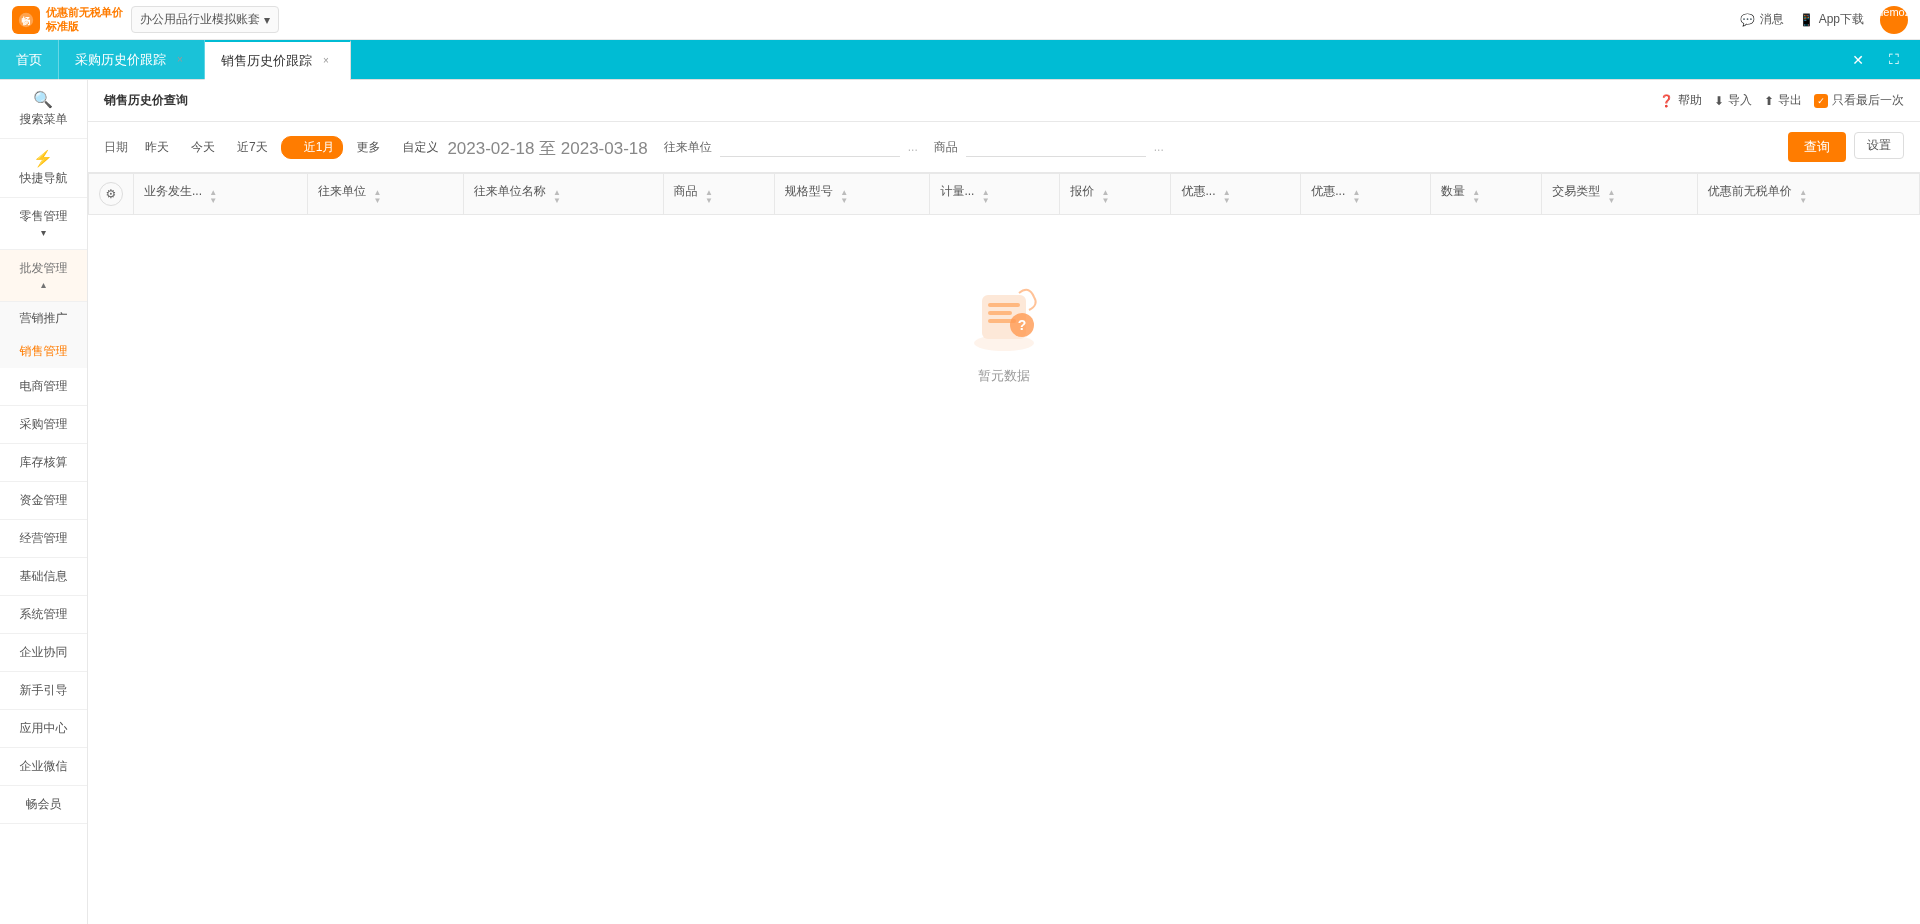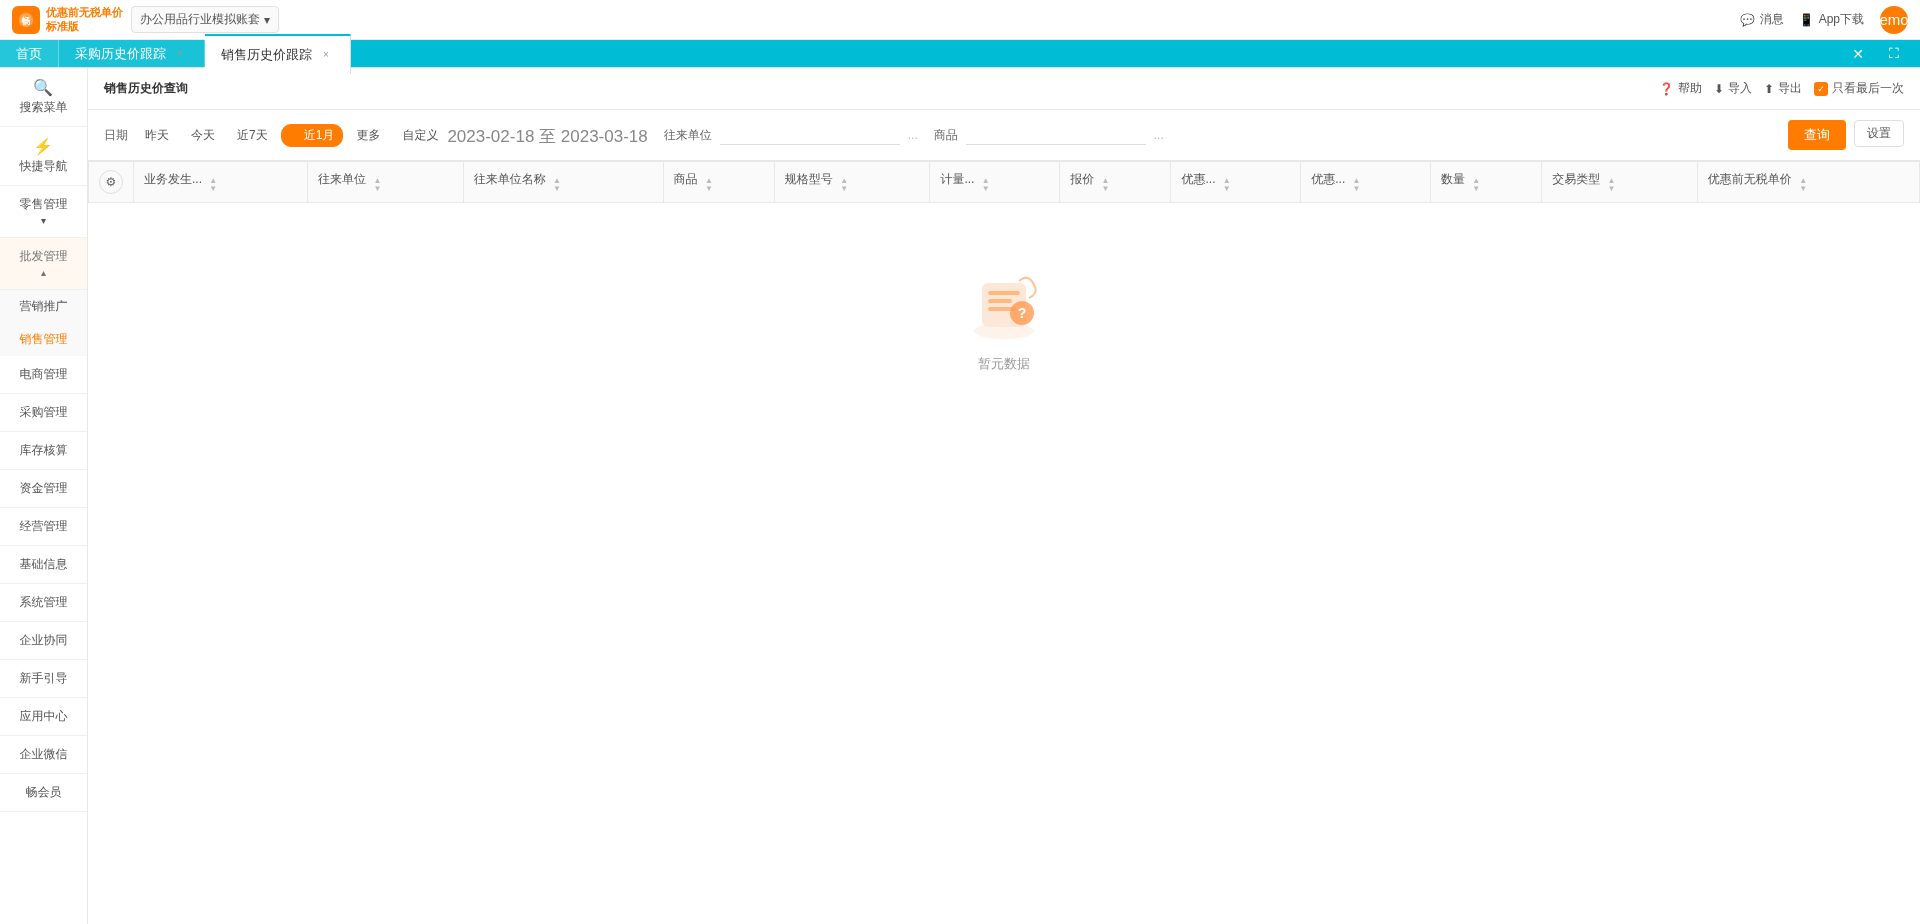--- a/index.html
+++ b/index.html
@@ -8,24 +8,24 @@
     
     .topbar { height: 40px; background: #fff; display: flex; align-items: center; justify-content: space-between; padding: 0 12px; border-bottom: 1px solid #e8e8e8; flex-shrink: 0; }
     .topbar-left { display: flex; align-items: center; gap: 8px; }
     .logo-area { display: flex; align-items: center; gap: 6px; }
     .logo-icon { width: 28px; height: 28px; background: #ff7c00; border-radius: 6px; display: flex; align-items: center; justify-content: center; }
     .logo-icon svg { width: 18px; height: 18px; fill: white; }
     .logo-text { font-size: 11px; color: #ff7c00; font-weight: bold; line-height: 1.2; }
     .app-selector { display: flex; align-items: center; gap: 4px; padding: 4px 8px; border: 1px solid #e0e0e0; border-radius: 4px; cursor: pointer; background: #fafafa; color: #555; font-size: 12px; }
     .topbar-right { display: flex; align-items: center; gap: 16px; }
     .topbar-btn { display: flex; align-items: center; gap: 4px; color: #555; cursor: pointer; font-size: 12px; }
-    .user-avatar { width: 28px; height: 28px; border-radius: 50%; background: #ff7c00; display: flex; align-items: center; justify-content: center; color: white; font-size: 15px; }
-
-    
-    .tabbar { height: 28px; background: #f0f0f0; display: flex; align-items: center; padding: 0 0; border-bottom: 1px solid #ddd; flex-shrink: 0; }
+    .user-avatar { width: 28px; height: 28px; border-radius: 50%; background: #ff7c00; display: flex; align-items: flex-start; justify-content: center; color: white; font-size: 11px; }
+
+    
+    .tabbar { height: 40px; background: #f0f0f0; display: flex; align-items: center; padding: 0 0; border-bottom: 1px solid #ddd; flex-shrink: 0; }
     .tab { height: 40px; display: flex; align-items: center; padding: 0 16px; cursor: pointer; font-size: 13px; color: #555; border-right: 1px solid #ddd; gap: 6px; position: relative; }
     .tab.active { background: #fff; color: #333; border-top: 2px solid #00bcd4; }
     .tab:not(.home):not(.active) { background: #f0f0f0; }
     .tab-close { width: 16px; height: 16px; border-radius: 50%; display: flex; align-items: center; justify-content: center; font-size: 10px; color: #999; cursor: pointer; }
     .tabbar-actions { margin-left: auto; display: flex; align-items: center; gap: 8px; padding-right: 12px; }
     .tabbar-action-btn { width: 28px; height: 28px; display: flex; align-items: center; justify-content: center; color: #666; cursor: pointer; font-size: 14px; }
 
     
     .main-layout { display: flex; flex: 1; overflow: hidden; }
 

